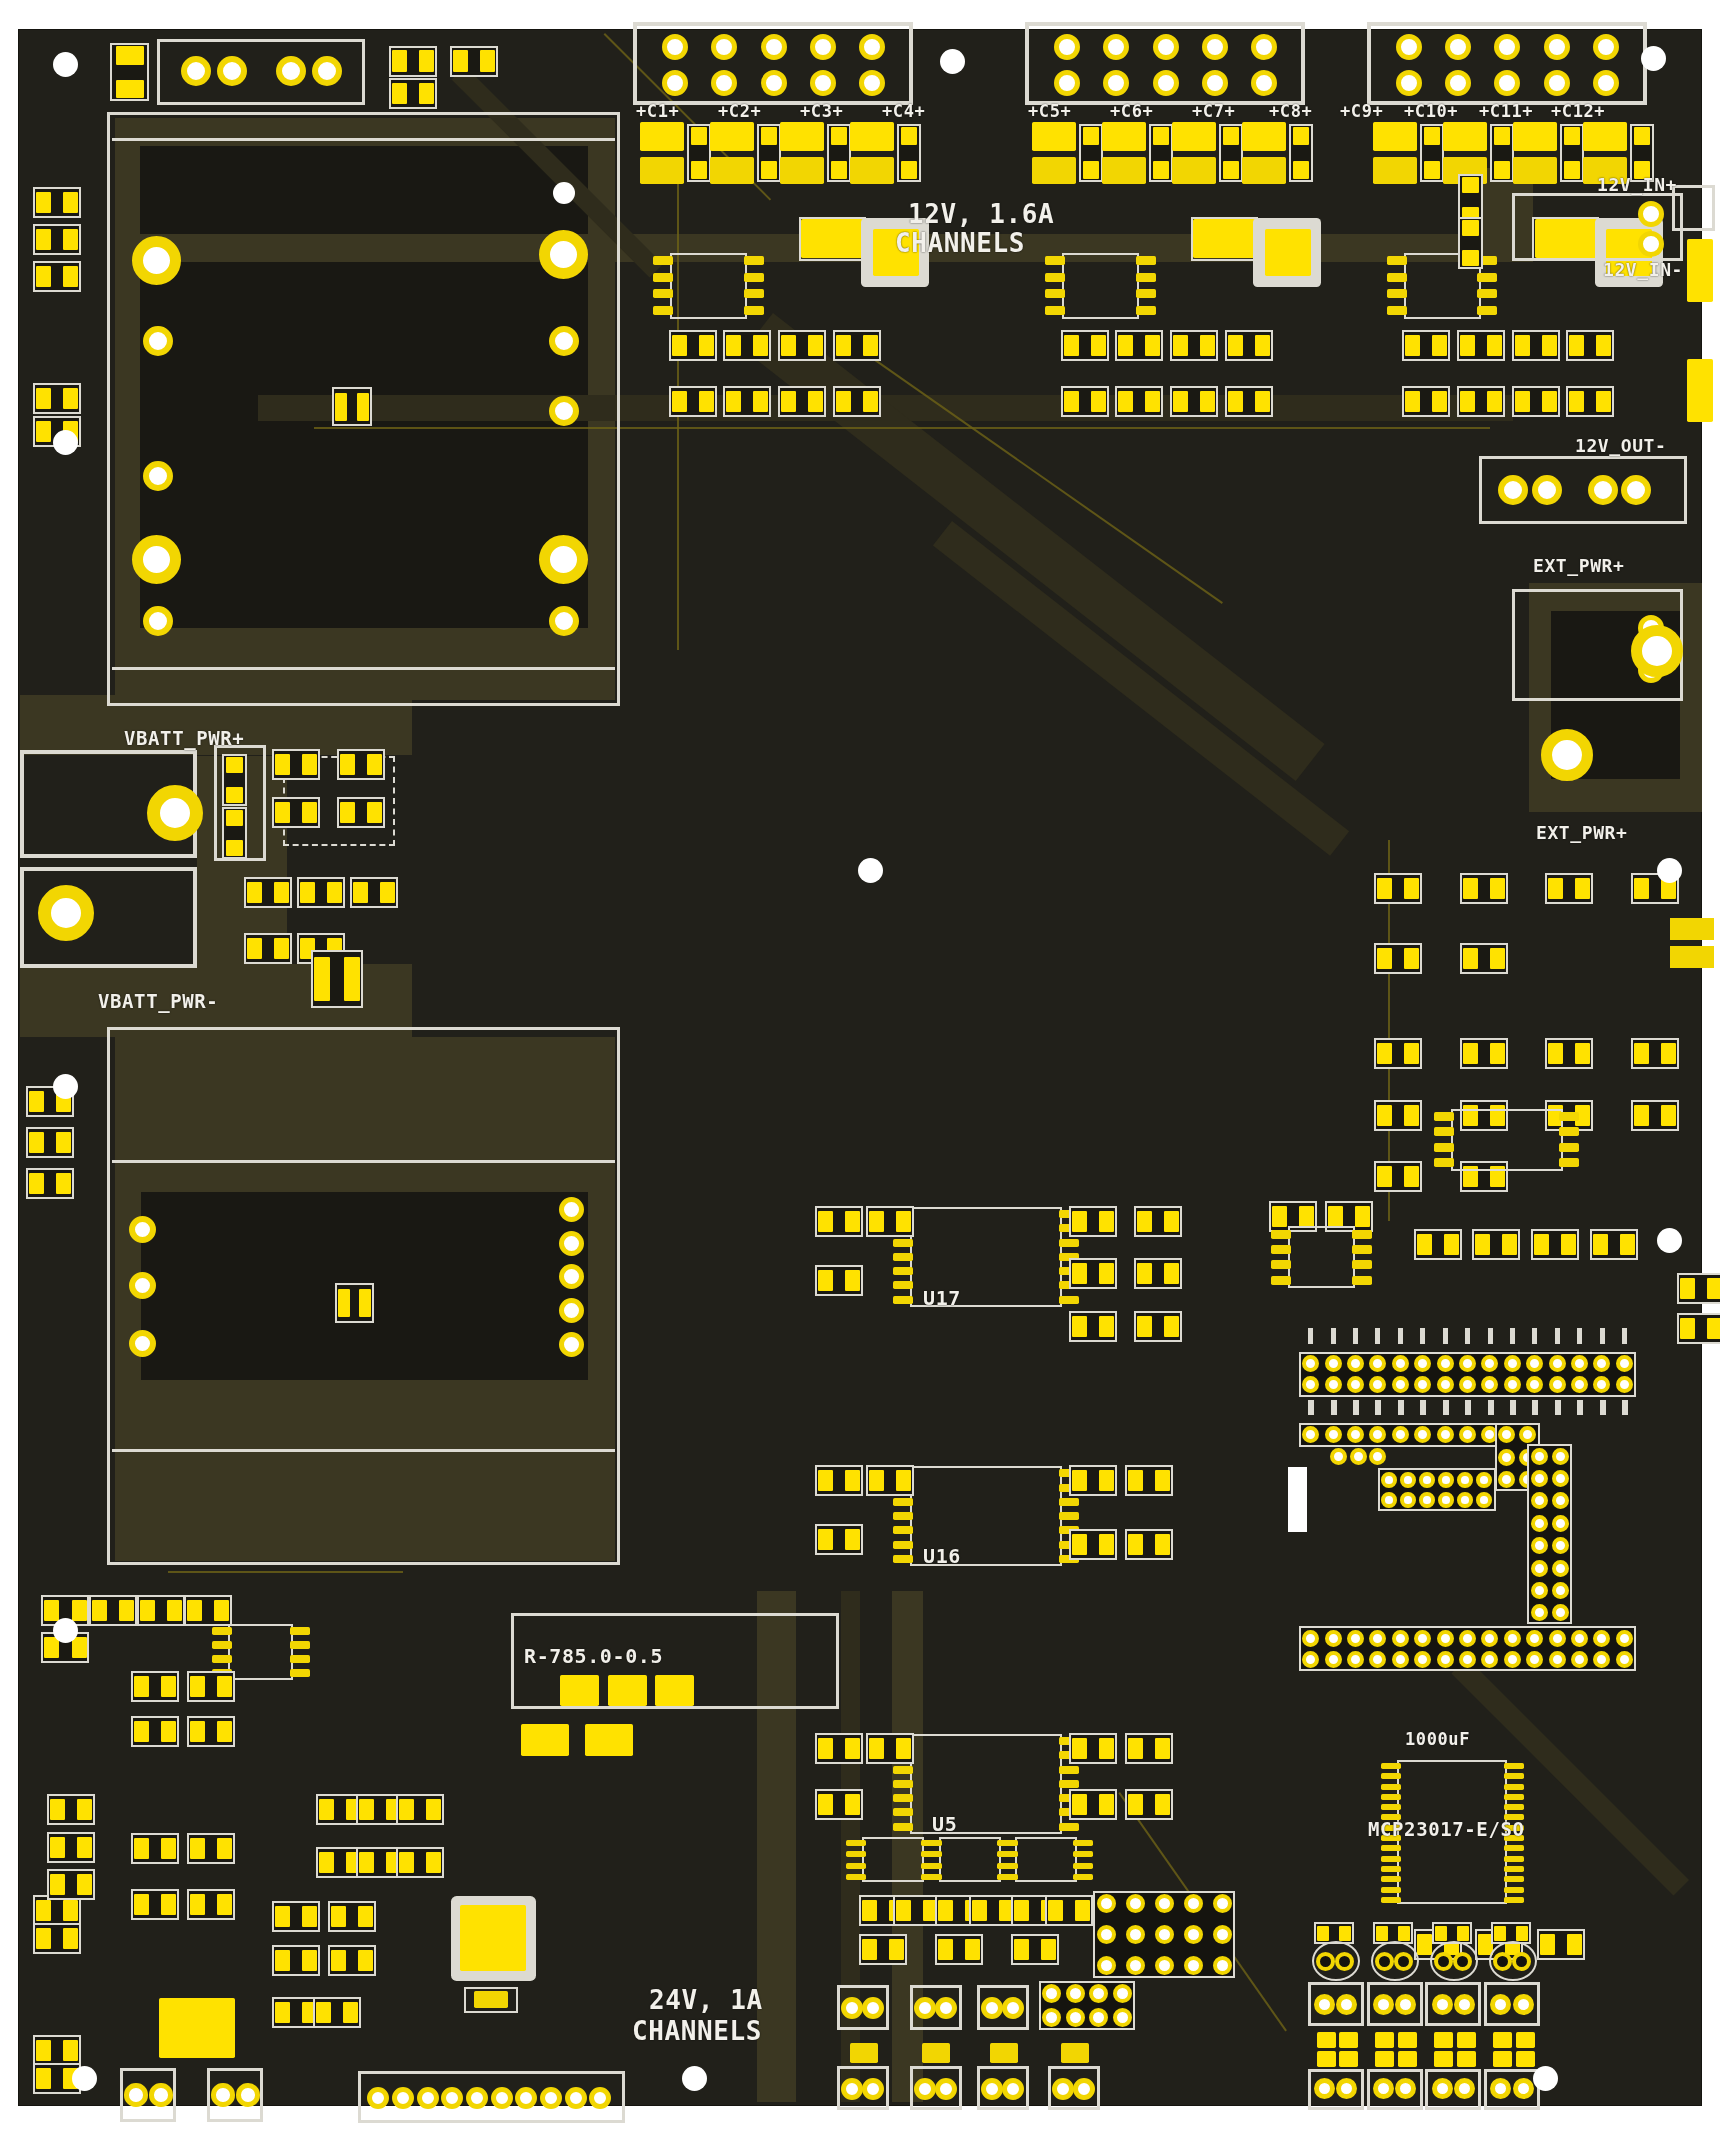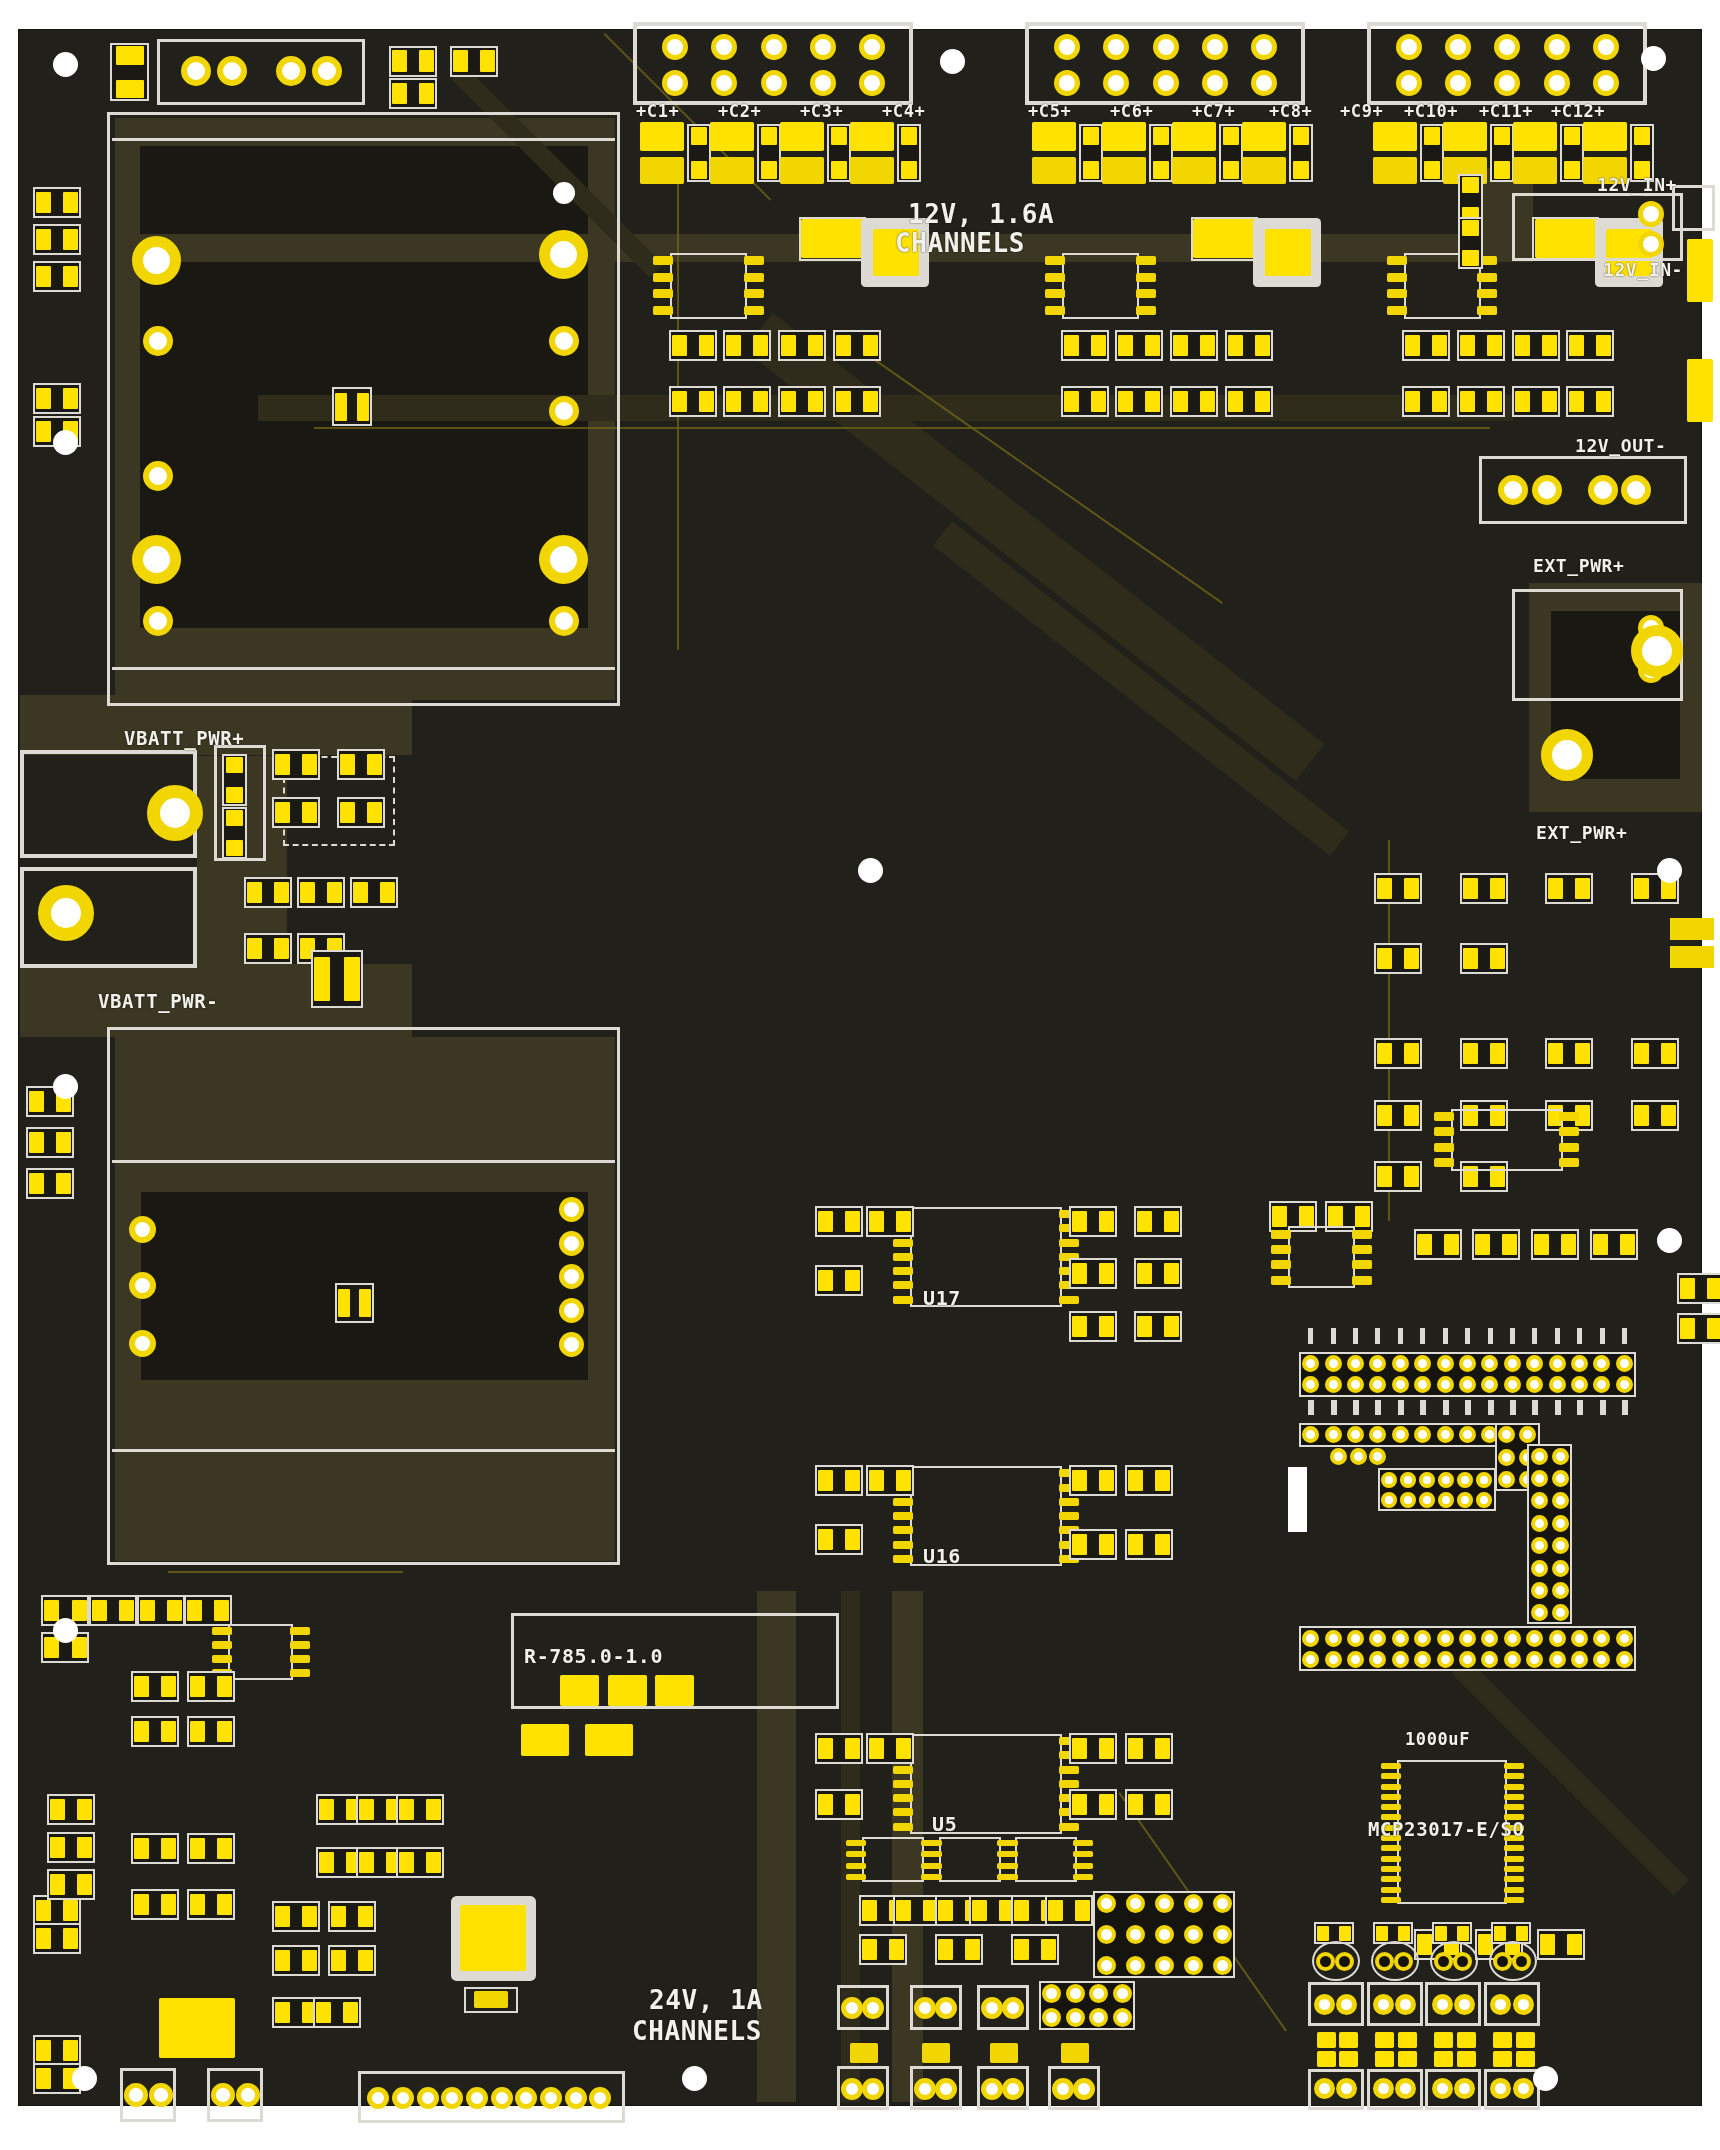--- a/index.html
+++ b/index.html
@@ -1262,16 +1262,16 @@
       <div class="lbl" style="left: 1556px; top: 405px; font-size: 18px;">12V_OUT-</div>
       <div class="lbl" style="left: 1514px; top: 525px; font-size: 18px;">EXT_PWR+</div>
       <div class="lbl" style="left: 1517px; top: 792px; font-size: 18px;">EXT_PWR+</div>
       <div class="lbl" style="left: 105px; top: 697px; font-size: 19px;">VBATT_PWR+</div>
       <div class="lbl" style="left: 79px; top: 960px; font-size: 19px;">VBATT_PWR-</div>
       <div class="lbl" style="left: 904px; top: 1256px; font-size: 20px;">U17</div>
       <div class="lbl" style="left: 904px; top: 1514px; font-size: 20px;">U16</div>
       <div class="lbl" style="left: 913px; top: 1782px; font-size: 20px;">U5</div>
       <div class="lbl" style="left: 1349px; top: 1788px; font-size: 19px;">MCP23017-E/SO</div>
       <div class="lbl" style="left: 1386px; top: 1699px; font-size: 17px;">1000uF</div>
-      <div class="lbl" style="left: 505px; top: 1614px; font-size: 20px;">R-785.0-1.0</div>
+      <div class="lbl" style="left: 505px; top: 1614px; font-size: 20px;">R-785.0-0.5</div>
     </div>
 </div>
 
 
 </body></html>

